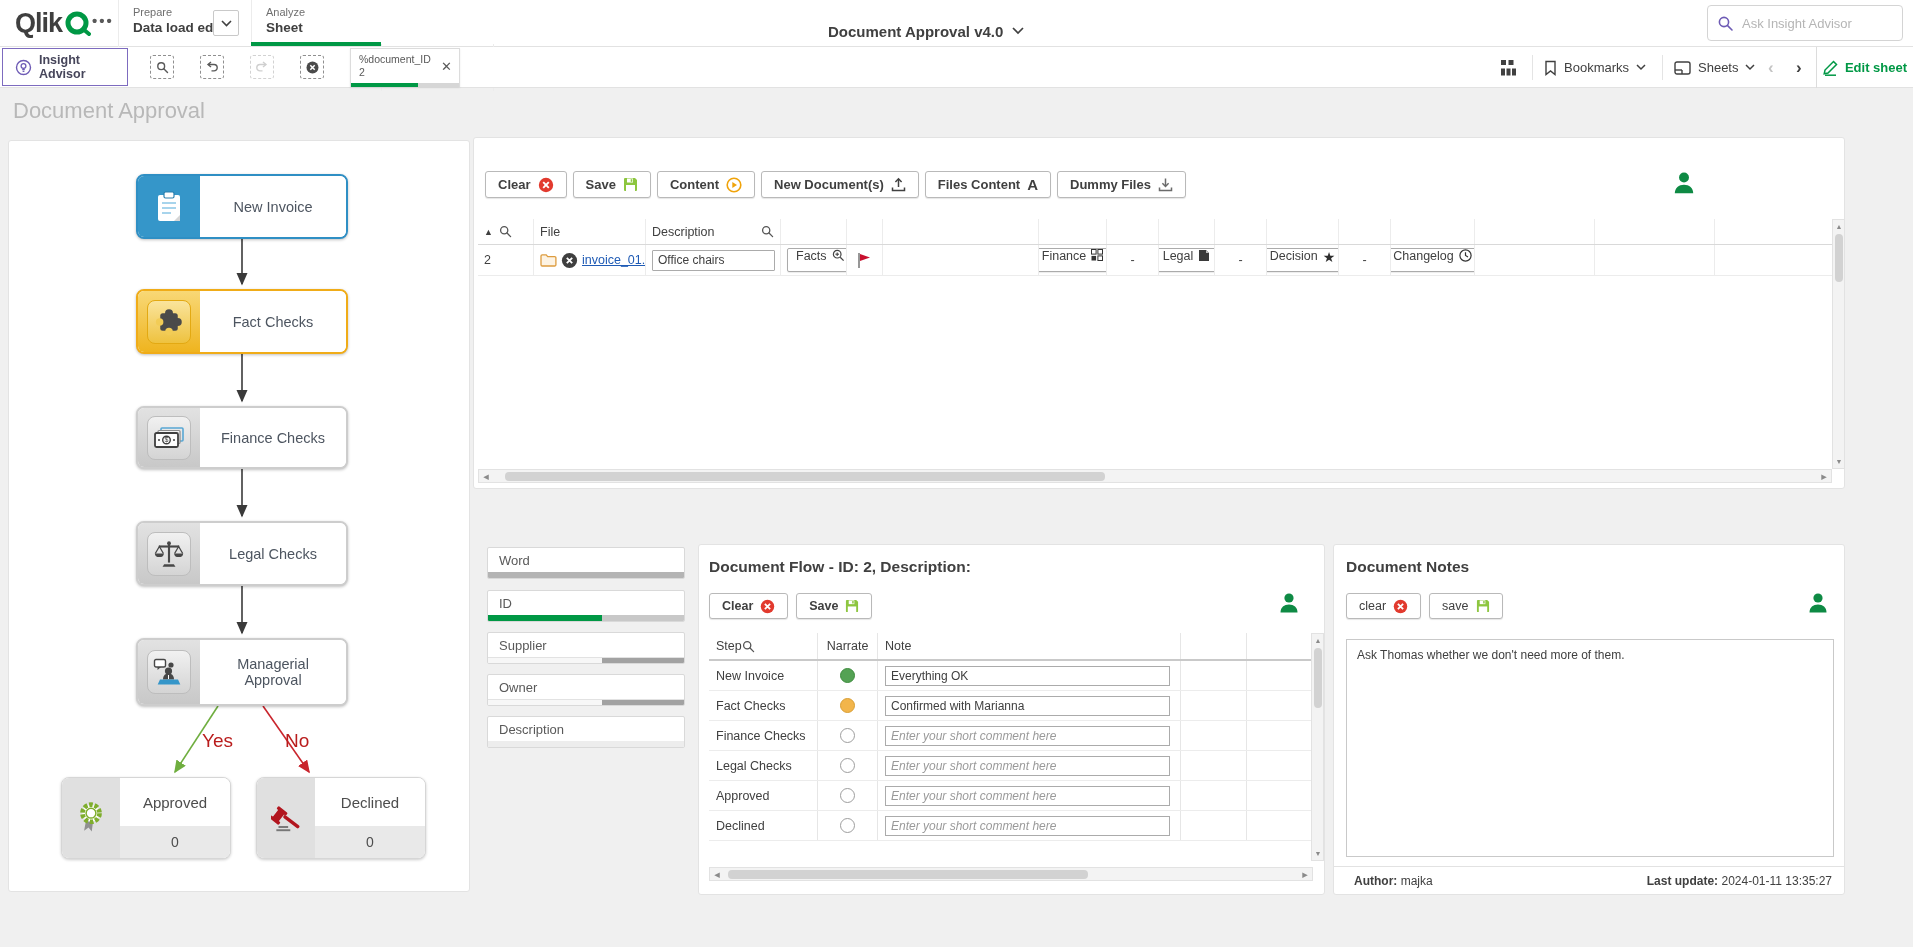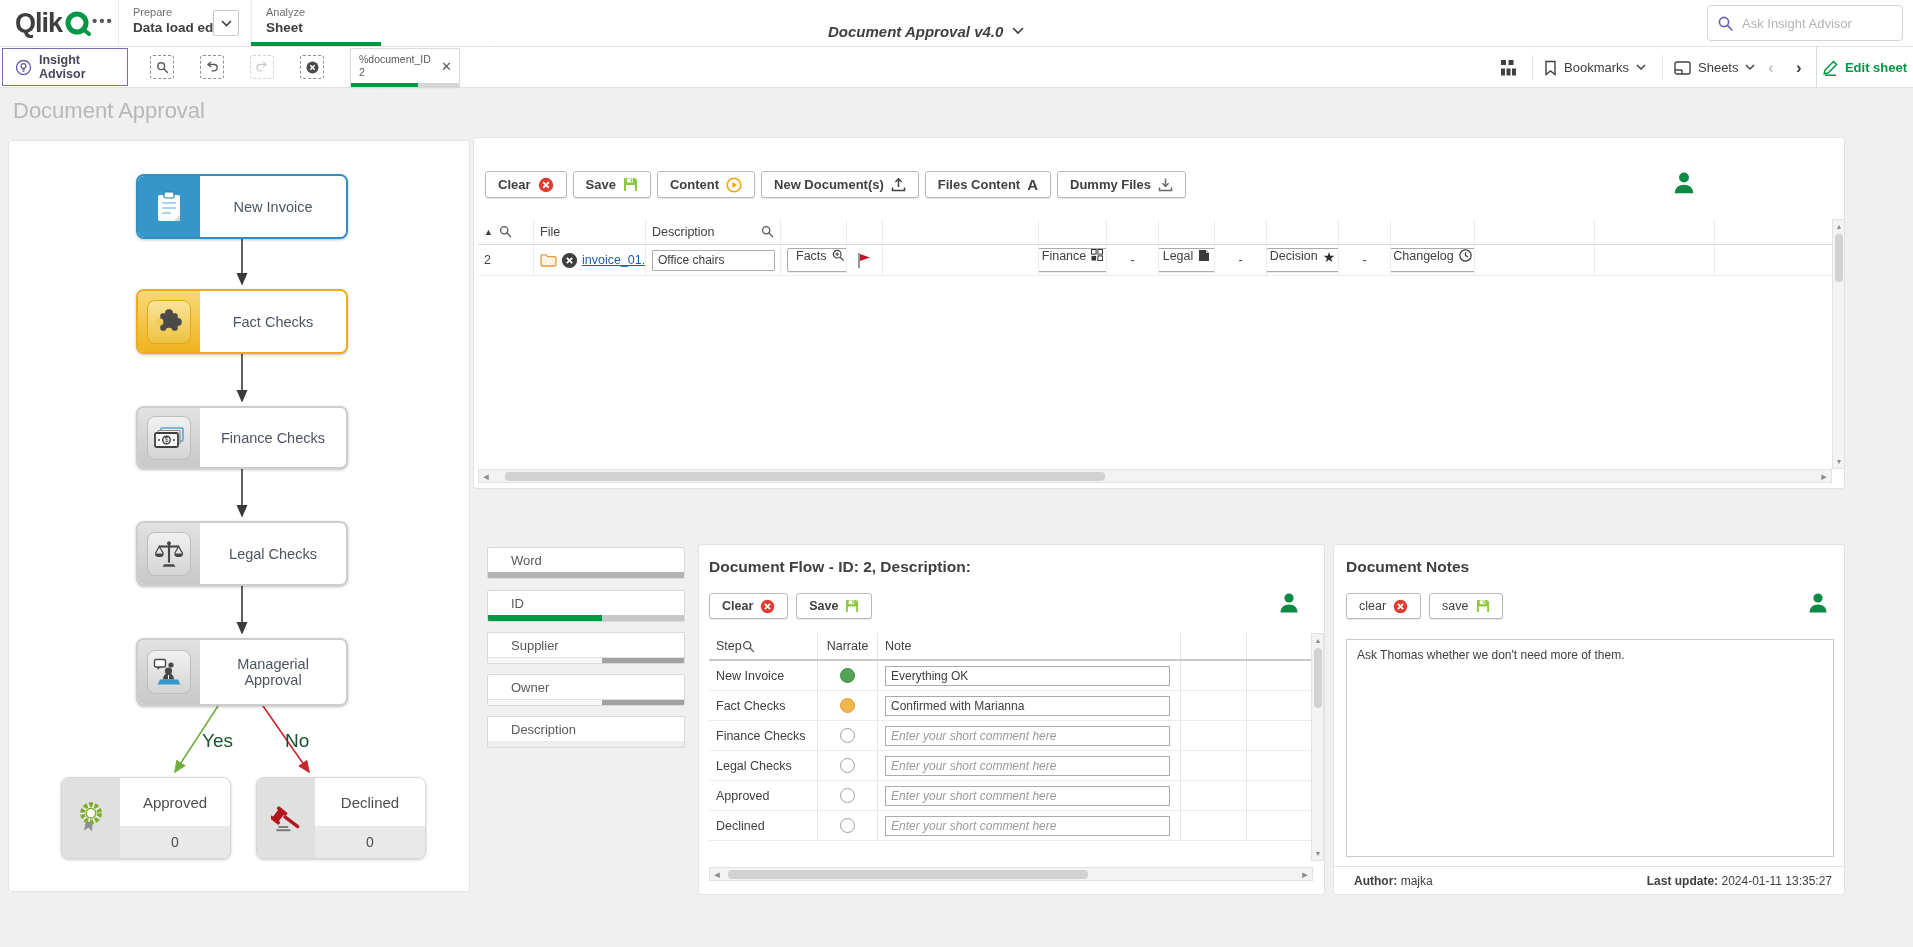--- a/index.html
+++ b/index.html
@@ -14,21 +14,21 @@
   .logo-text { font-size:27px; font-weight:bold; color:#3f3f3f; letter-spacing:-1px; }
   .more-dots { position:absolute; left:92px; top:12px; font-size:15px; letter-spacing:2px; color:#595959; font-weight:bold; cursor:pointer; }
   .nav-group { position:absolute; top:0; height:47px; border-left:1px solid #ececec; padding:6px 0 0 14px; }
   .nav-prepare { left:118px; width:133px; }
   .nav-analyze { left:251px; width:130px; }
   .nav-narrate { left:381px; width:113px; border-right:1px solid #ececec;margin-top:44px; }
   .nav-section { font-size:11px; color:#6f6f6f; line-height:13px; }
   .nav-item { font-size:13.5px; font-weight:bold; color:#404040; line-height:17px; }
   .nav-select { position:absolute; right:12px; top:10px; width:26px; height:26px; border:1px solid #c9c9c9; border-radius:2px; display:flex; align-items:center; justify-content:center; background:#fff; cursor:pointer; }
   .analyze-underline { position:absolute; left:251px; bottom:0; width:130px; height:4px; background:#009845; }
-  .app-title-wrap { position:absolute; left:828px; top:0; height:62px; display:flex; align-items:center; gap:9px; cursor:pointer;font-style:italic; }
+  .app-title-wrap { position:absolute; left:828px; top:0; height:62px; display:flex; align-items:center; gap:9px; cursor:pointer; }
   .app-title { font-size:15px; font-weight:bold; color:#404040; }
   .ask-box { position:absolute; left:1707px; top:5px; width:196px; height:36px; border:1px solid #d4d4d4; border-radius:4px; background:#fff; display:flex; align-items:center; padding:0 9px; gap:8px; }
   .ask-input { border:none; outline:none; flex:1; font-size:13px; font-family:"Liberation Sans",sans-serif; color:#404040; background:transparent; }
   .ask-input::placeholder { color:#b5b5b5; }
 
   
   .toolbar { position:absolute; top:47px; left:0; width:1913px; height:41px; background:#fff; border-bottom:1px solid #e2e2e2; }
   .ia-btn { position:absolute; left:2px; top:1px; width:126px; height:38px; border:1px solid #7d6bbf; background:#fff; display:flex; align-items:center; gap:7px; padding-left:12px; cursor:pointer; }
   .ia-label { font-size:12.5px; font-weight:bold; color:#46455a; }
   .sel-icon { position:absolute; top:8px; width:24px; height:24px; border:1px dashed #8f8f8f; border-radius:3px; display:flex; align-items:center; justify-content:center; background:#fff; cursor:pointer; }
@@ -60,21 +60,21 @@
   .fn-text { flex:1; display:flex; align-items:center; justify-content:center; text-align:center; font-size:14.5px; color:#4d5560; padding:4px 8px; border-radius:0 6px 6px 0; background:#fff; }
   .node-blue   { border:2px solid #2f8fc4; }
   .node-blue .fn-icon { background:#3596c9; }
   .node-yellow { border:2px solid #f0ac18; }
   .node-yellow .fn-icon { background:linear-gradient(#f8d876,#efb41f); }
   .node-gray   { border:2px solid #cdcdcd; }
   .node-gray .fn-icon { background:linear-gradient(#e2e2e2,#c8c8c8); }
   .fn-tile { width:44px; height:44px; border-radius:8px; display:flex; align-items:center; justify-content:center; }
   .tile-yellow { background:linear-gradient(#fae49c,#eec23f); border:1px solid #e3a912; }
   .tile-gray { background:linear-gradient(#f1f1f1,#d4d4d4); border:1px solid #bdbdbd; }
-  .edge-label { position:absolute; font-size:19px; color:#14532d; }
+  .edge-label { position:absolute; font-size:19px; color:#b91c1c; }
   .kpi { position:absolute; top:636px; width:170px; height:82px; border:1px solid #d6d6d6; border-radius:8px; background:#fff; display:flex; overflow:hidden; box-shadow:0 1px 3px rgba(0,0,0,.2); cursor:pointer; }
   .kpi-icon { width:58px; background:#e0e0e0; display:flex; align-items:center; justify-content:center; flex:none; }
   .kpi-body { flex:1; display:flex; flex-direction:column; }
   .kpi-label { height:48px; display:flex; align-items:center; justify-content:center; font-size:15px; color:#4d4d4d; background:#fff; }
   .kpi-count { flex:1; display:flex; align-items:center; justify-content:center; font-size:14px; color:#4d4d4d; background:#e9e9e9; }
 
   
   .btn { display:inline-flex; align-items:center; justify-content:center; gap:7px; height:27px; padding:0 12px; background:#fff; border:1px solid #b9b9b9; border-radius:3px; font-size:13px; font-weight:bold; color:#404040; box-shadow:0 1px 1px rgba(0,0,0,.1); cursor:pointer; white-space:nowrap; }
   .btn-sm { height:26px; font-size:12.5px; }
 
@@ -101,21 +101,21 @@
   
   .hscroll { position:absolute; height:14px; background:#f3f3f3; border:1px solid #e2e2e2; display:flex; align-items:center; }
   .hthumb { position:absolute; top:2px; height:9px; background:#d2d2d2; border-radius:4px; }
   .harrow { position:absolute; top:0; width:14px; height:12px; display:flex; align-items:center; justify-content:center; font-size:11px; color:#8a8a8a; cursor:pointer; }
   .vscroll { position:absolute; width:13px; background:#f3f3f3; border:1px solid #e2e2e2; }
   .vthumb { position:absolute; left:2px; width:8px; background:#d2d2d2; border-radius:4px; }
   .varrow { position:absolute; left:0; width:12px; height:13px; display:flex; align-items:center; justify-content:center; font-size:7px; color:#8a8a8a; cursor:pointer; }
 
   
   .filterbox { position:absolute; left:487px; width:198px; height:32px; background:#fff; border:1px solid #d9d9d9; border-radius:2px; cursor:pointer; overflow:hidden; }
-  .filter-label { position:absolute; left:11px; top:5px; font-size:13px; color:#595959;margin-left:12px; }
+  .filter-label { position:absolute; left:11px; top:5px; font-size:13px; color:#595959; }
   .filter-bar { position:absolute; left:0; bottom:0; width:100%; height:6px; }
   .filter-bar.excluded { background:#b4b4b4; }
   .filter-bar.selected { background:linear-gradient(to right,#009845 0 58%,#c8c8c8 58% 100%); }
   .filter-bar.alternative { background:linear-gradient(to right,#f7f7f7 0 58%,#a2a2a2 58% 100%); border-top:1px solid #e2e2e2; }
   .filter-bar.clear { background:#ededed; }
 
   
   .panel-title { position:absolute; left:10px; top:13px; font-size:15.5px; font-weight:bold; color:#404040; }
   .panel-btnrow { position:absolute; left:10px; top:48px; display:flex; gap:8px; }
   .ftable { position:absolute; left:10px; top:88px; width:604px; }

